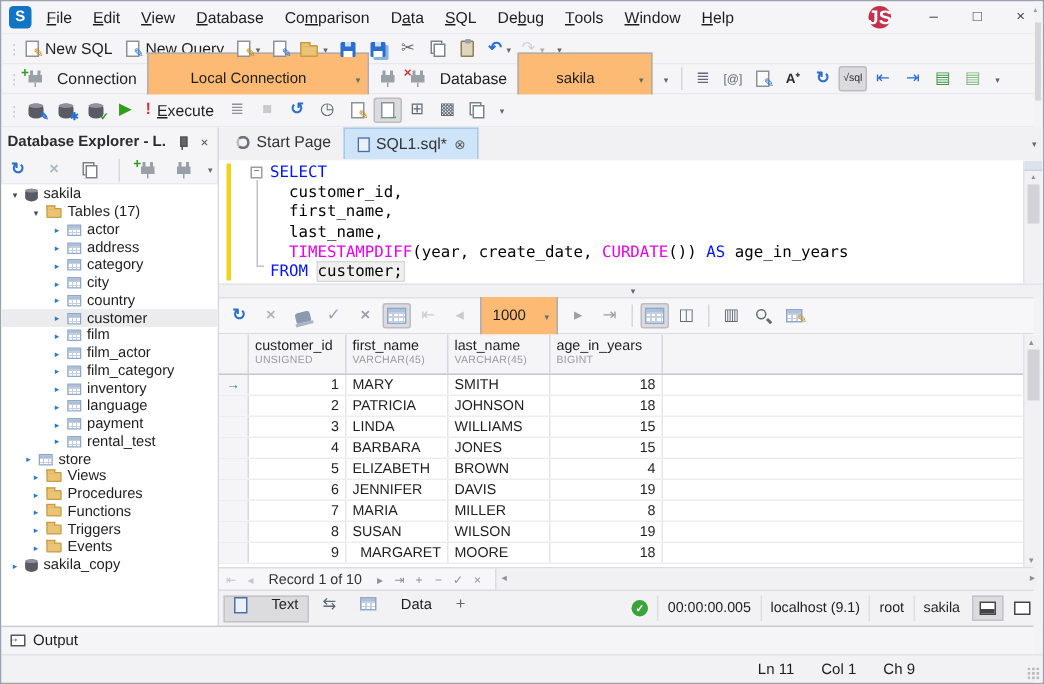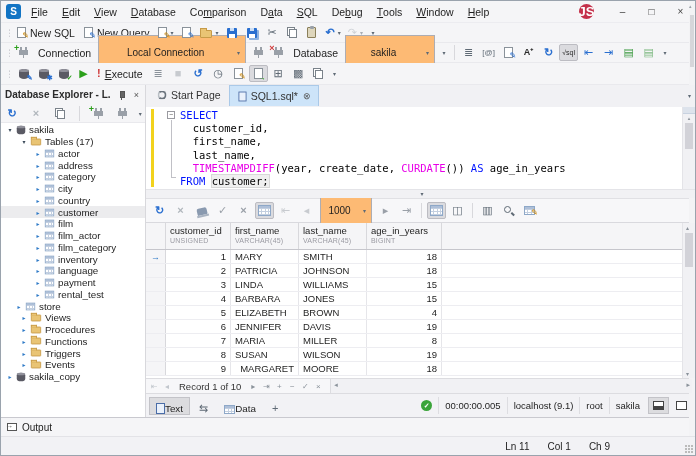--- a/index.html
+++ b/index.html
@@ -140,21 +140,21 @@
 
   .recordbar{height:15px;display:flex;align-items:center;background:#f7f7f9;border-top:1px solid #dcdce0;padding:0 3px;font-size:9.5px;color:#333;gap:3px;flex:none}
   .rec-btn{font-size:8px;color:#8a929a;min-width:10px;text-align:center}
   .rec-btn.dis{color:#c2c7cd}
   .rec-text{margin:0 4px;white-space:nowrap}
   .rec-scroll{flex:1;margin-left:4px;border-left:1px solid #dcdce0;height:100%;position:relative;background:#f1f1f4}
   .rec-scroll::before{content:"◂";position:absolute;left:3px;top:2px;font-size:7px;color:#8a929a}
   .rec-scroll::after{content:"▸";position:absolute;right:2px;top:2px;font-size:7px;color:#8a929a}
 
   .bottombar{height:24px;display:flex;align-items:center;background:#f2f2f5;border-top:1px solid #dcdce0;padding:0 3px;flex:none}
-  .btab{height:18px;display:flex;align-items:flex-end;gap:0;padding:0 6px;font-size:9.8px;color:#1e1e1e;border:1px solid transparent;white-space:nowrap}
+  .btab{height:18px;display:flex;align-items:flex-start;gap:16px;padding:0 6px;font-size:9.8px;color:#1e1e1e;border:1px solid transparent;white-space:nowrap}
   .btab.active{background:#dcdcdf;border-color:#c3c3c8}
   .status-group{margin-left:auto;display:flex;align-items:center;height:100%}
   .status-seg{display:flex;align-items:center;gap:4px;padding:0 6px;font-size:9.5px;color:#1e1e1e;height:70%;white-space:nowrap}
   .status-seg+.status-seg{border-left:1px solid #dddde1}
   .ok-circle{width:11px;height:11px;border-radius:50%;background:#3aa43a;color:#fff;font-size:7px;display:flex;align-items:center;justify-content:center;font-weight:700}
   .ok-circle::after{content:"✓"}
   .sq-btn{width:21px;height:17px;display:flex;align-items:center;justify-content:center;margin-left:2px;border:1px solid transparent}
   .sq-btn.active{background:#dcdcdf;border-color:#c3c3c8}
 
   .outputbar{height:19px;display:flex;align-items:center;background:#f5f5f7;border-top:1px solid #c9c9cf;padding:0 6px;gap:5px;font-size:10px;color:#1e1e1e;flex:none}

